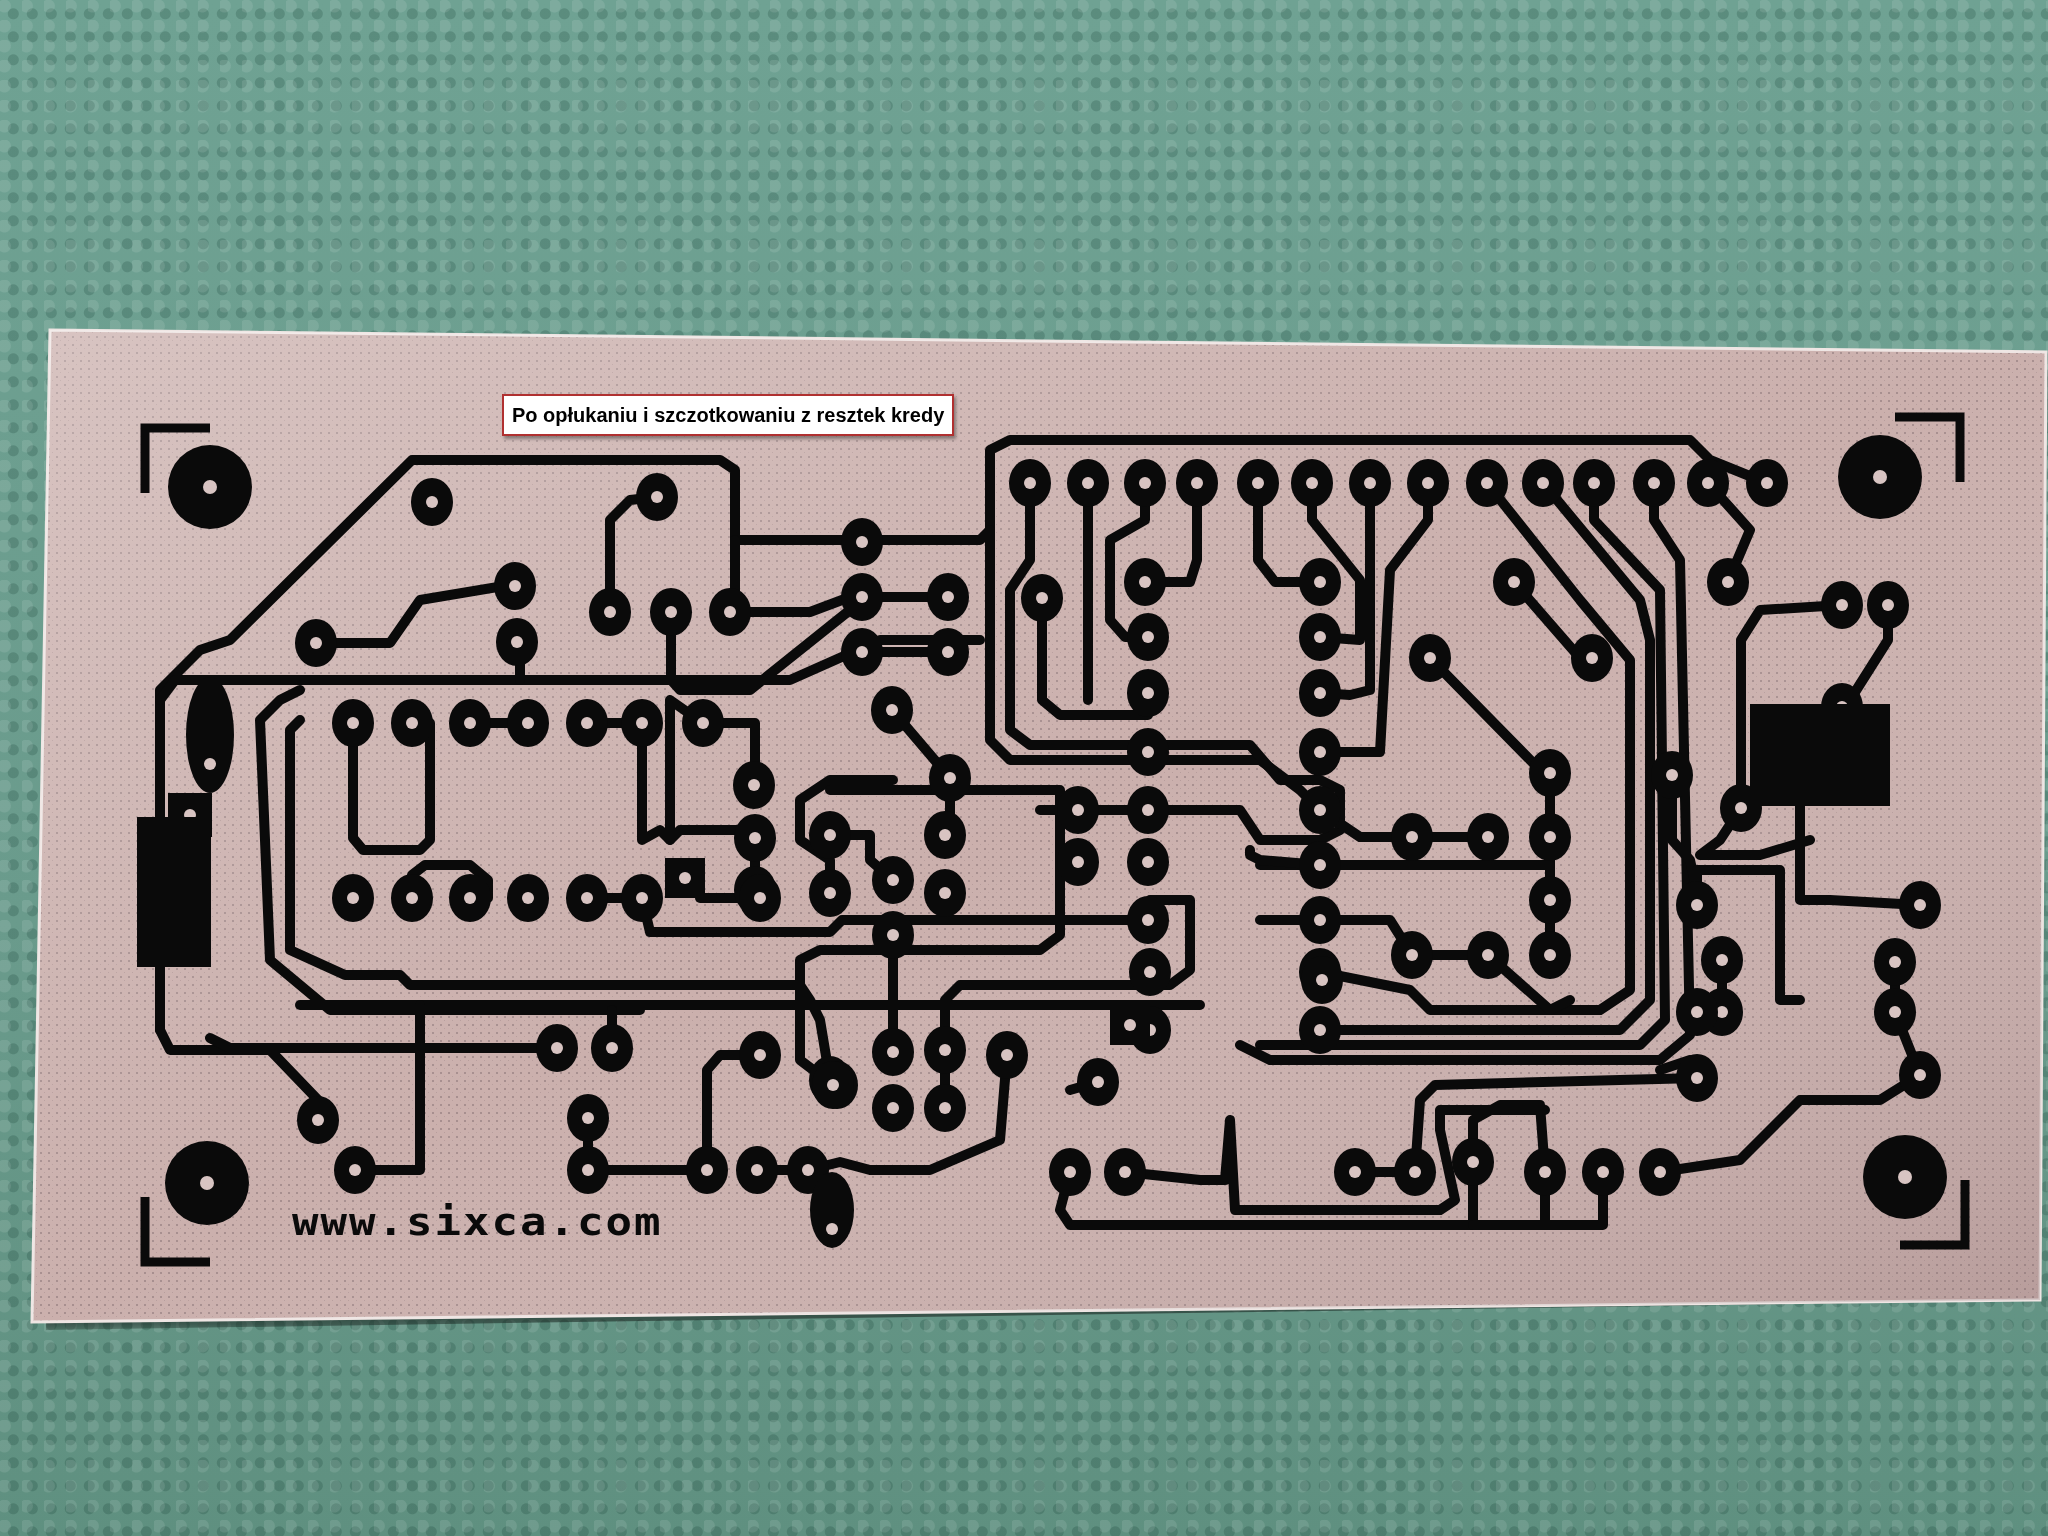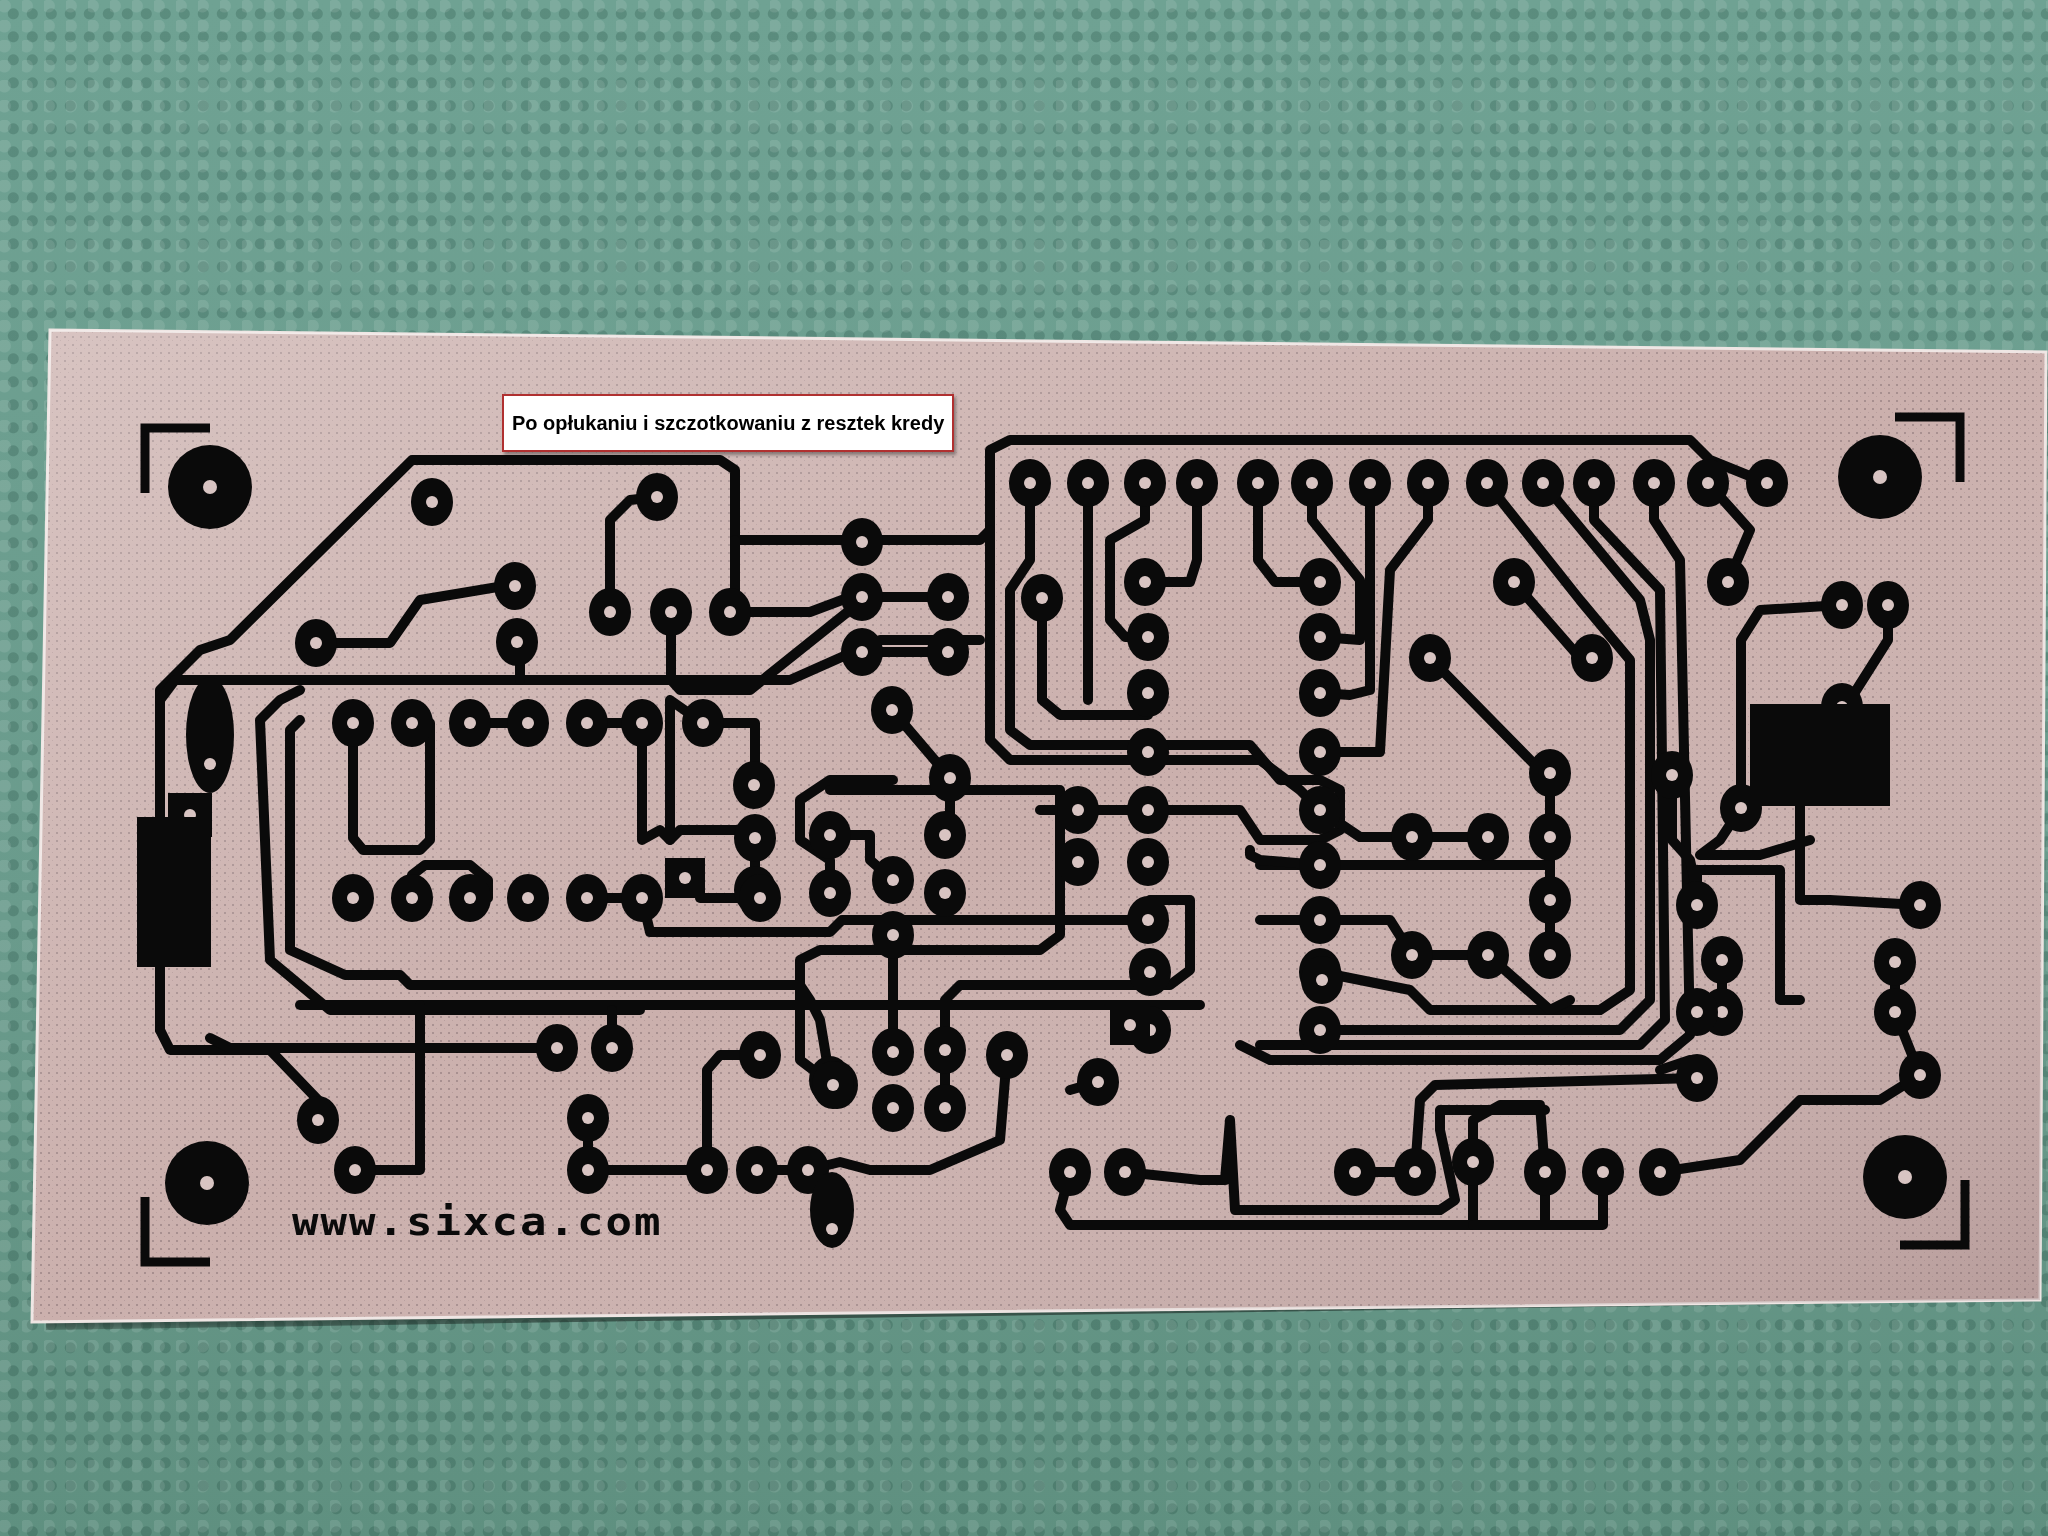--- a/index.html
+++ b/index.html
@@ -16,21 +16,21 @@
       linear-gradient(180deg, #6fa293 0%, #6a9b8c 60%, #5f9080 100%);
   }
   .board-shadow {
     position: absolute; left: 36px; top: 340px; width: 2012px; height: 990px;
     background: rgba(20,30,25,0.55); filter: blur(6px);
     clip-path: polygon(1% 0, 100% 3%, 99.5% 97%, 0.5% 100%);
   }
   svg.board { position: absolute; left: 0; top: 0; }
   .caption {
     position: absolute; left: 502px; top: 394px;
-    height: 38px; padding: 8px 8px;
+    height: 38px; padding: 0 8px;
     background: #ffffff; border: 2px solid #b03030;
     box-shadow: 2px 3px 3px rgba(0,0,0,0.35);
     font-family: "Liberation Sans", sans-serif; font-weight: bold;
     font-size: 20px; line-height: 38px; color: #000;
     white-space: nowrap;
   }
   .silk {
     position: absolute; left: 292px; top: 1196px;
     font-family: "DejaVu Sans Mono", monospace; font-weight: bold;
     font-size: 44px; letter-spacing: 2px; color: #0a0a0a;

